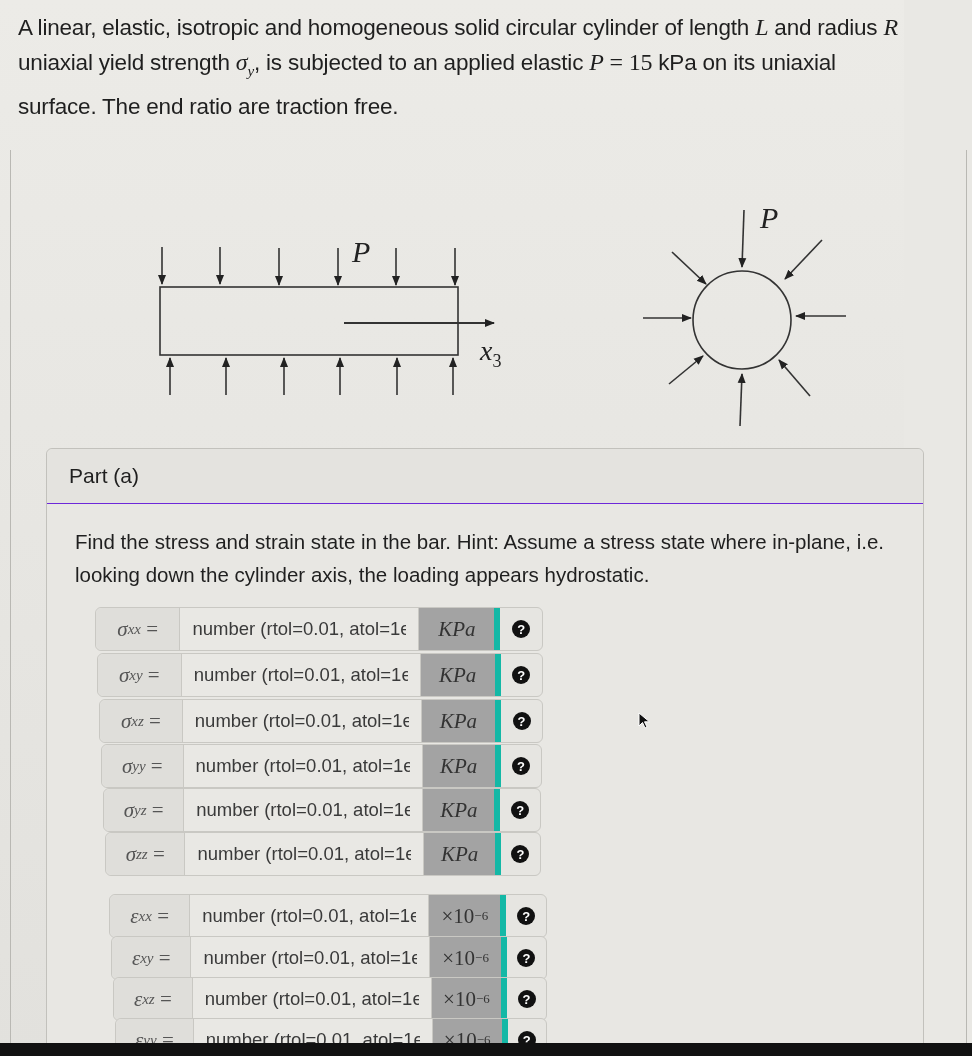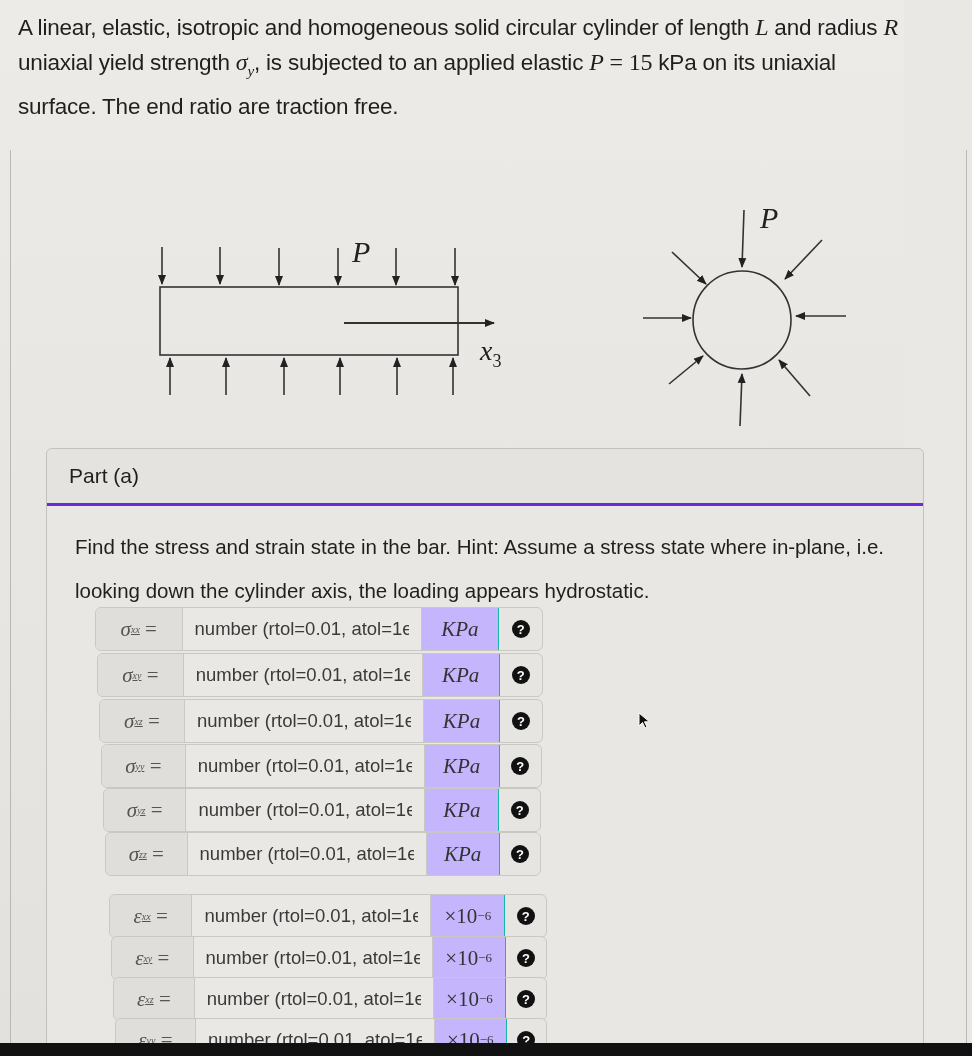--- a/index.html
+++ b/index.html
@@ -24,52 +24,52 @@
   }
   .math { font-family: "Liberation Serif", "DejaVu Serif", serif; font-style: italic; font-size: 24px; }
   .mathup { font-family: "Liberation Serif", "DejaVu Serif", serif; font-size: 24px; }
   .figures { position: absolute; left: 0; top: 180px; width: 972px; height: 260px; }
   .card {
     position: absolute; left: 46px; top: 448px; width: 876px; height: 620px;
     border: 1px solid #c2c1bc; border-radius: 6px;
     background: #e8e7e3;
   }
   .card-header {
-    height: 54px; border-bottom: 3px solid #6d28d9;
+    height: 54px; border-bottom: 1px solid #6d28d9;
     background: #e4e3df;
     border-radius: 6px 6px 0 0;
     display: flex; align-items: center; padding-left: 22px;
     font-size: 21px;
   }
   .question {
     position: absolute; left: 28px; top: 76px; width: 820px;
-    font-size: 20.5px; line-height: 44px;
+    font-size: 20.5px; line-height: 33px;
   }
   .answers { position: absolute; left: 48px; top: 158px; }
   .ans-row {
     position: absolute; display: flex; height: 44px;
     border: 1px solid #c9c8c3; border-radius: 6px;
     background: #e6e5e1; box-sizing: border-box;
   }
   .ans-label {
     width: 96px; display: flex; align-items: center; justify-content: center;
     border-right: 1px solid #c9c8c3; background: #dfdeda;
     border-radius: 6px 0 0 6px;
     font-family: "Liberation Serif", serif; font-style: italic; font-size: 21px; color: #555;
   }
-  .ans-label sub { font-size: 10px; text-decoration: underline; }
+  .ans-label sub { font-size: 15px; }
   .ans-input {
     width: 214px; border: none; border-right: 1px solid #c9c8c3;
     background: #e9e8e4; padding: 0 12px; font-size: 18.5px;
     font-family: "Liberation Sans", sans-serif; color: #3a3a3a; outline: none;
   }
   .ans-input::placeholder { color: #3a3a3a; }
   .ans-unit {
     width: 86px; display: flex; align-items: center; justify-content: center;
-    border-right: 1px solid #14b8a6; background: #c4b5fd;
+    border-right: 6px solid #14b8a6; background: #a3a3a3;
     font-family: "Liberation Serif", serif; font-style: italic; font-size: 21px; color: #333;
   }
   .ans-unit.sci { font-style: normal; }
   .ans-unit sup { font-size: 13px; }
   .ans-help {
     width: 48px; display: flex; align-items: center; justify-content: center;
     border-radius: 0 6px 6px 0;
   }
   .help-dot {
     width: 18px; height: 18px; border-radius: 50%; background: #111;

